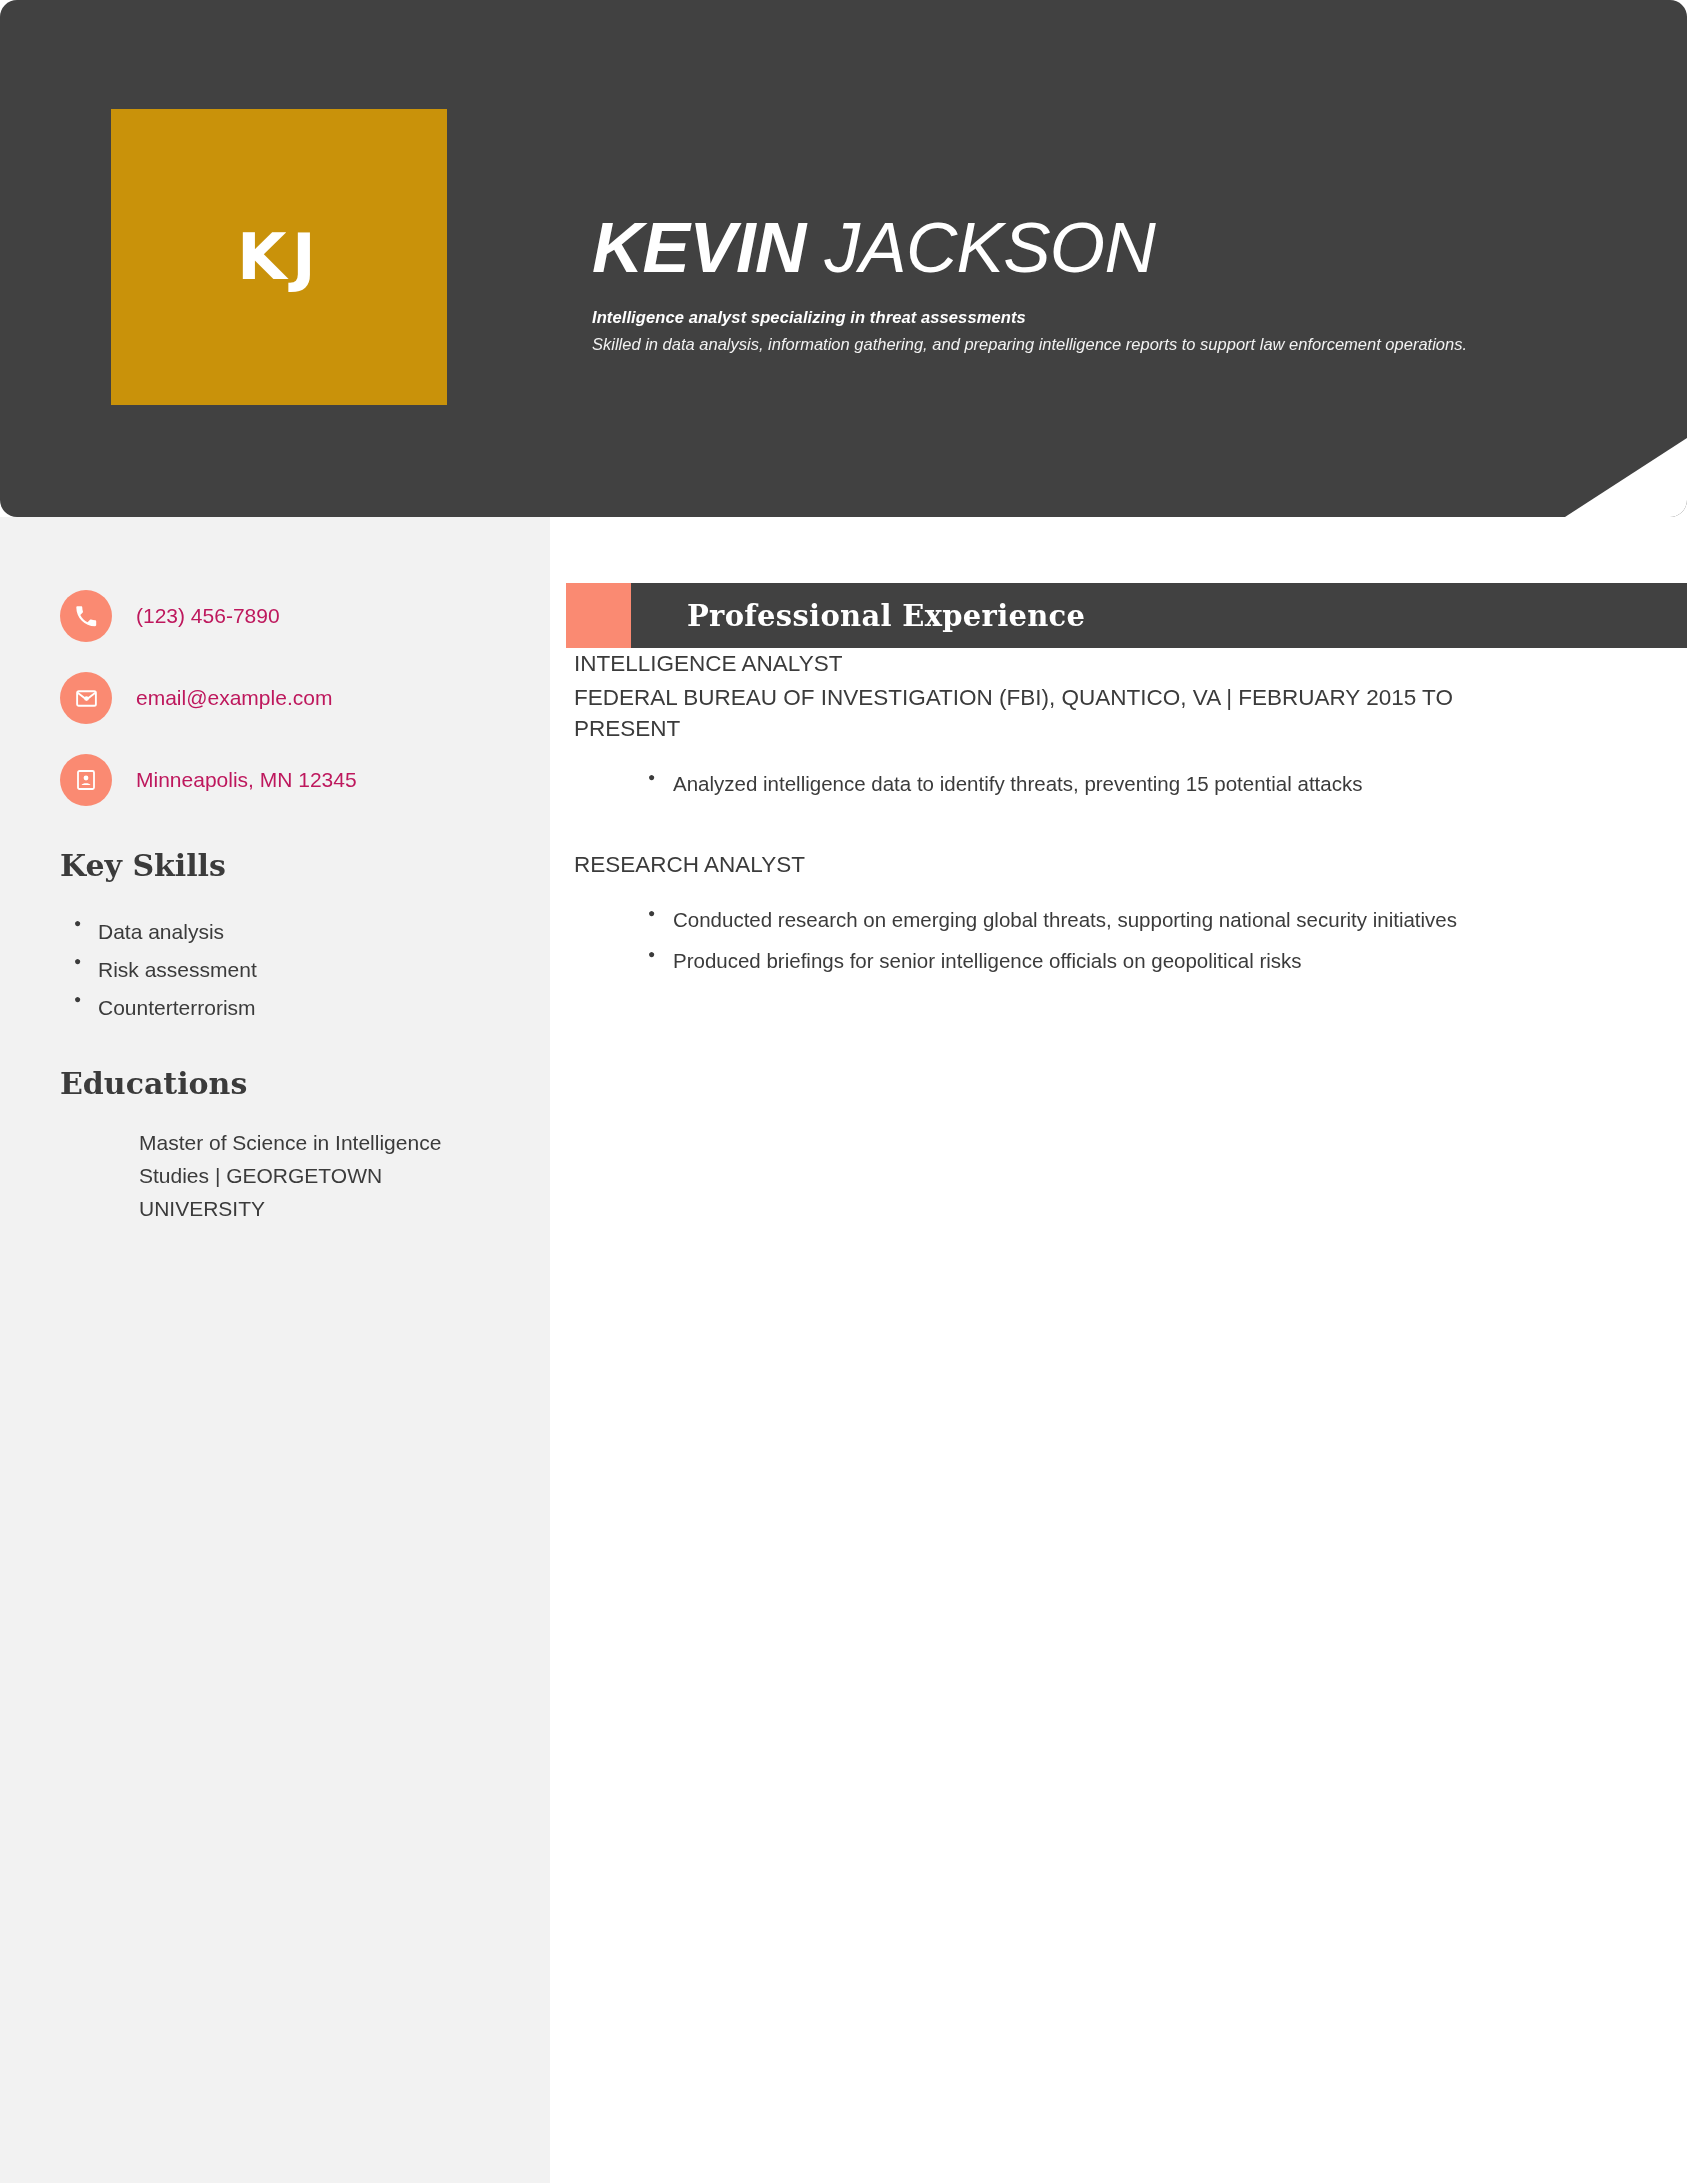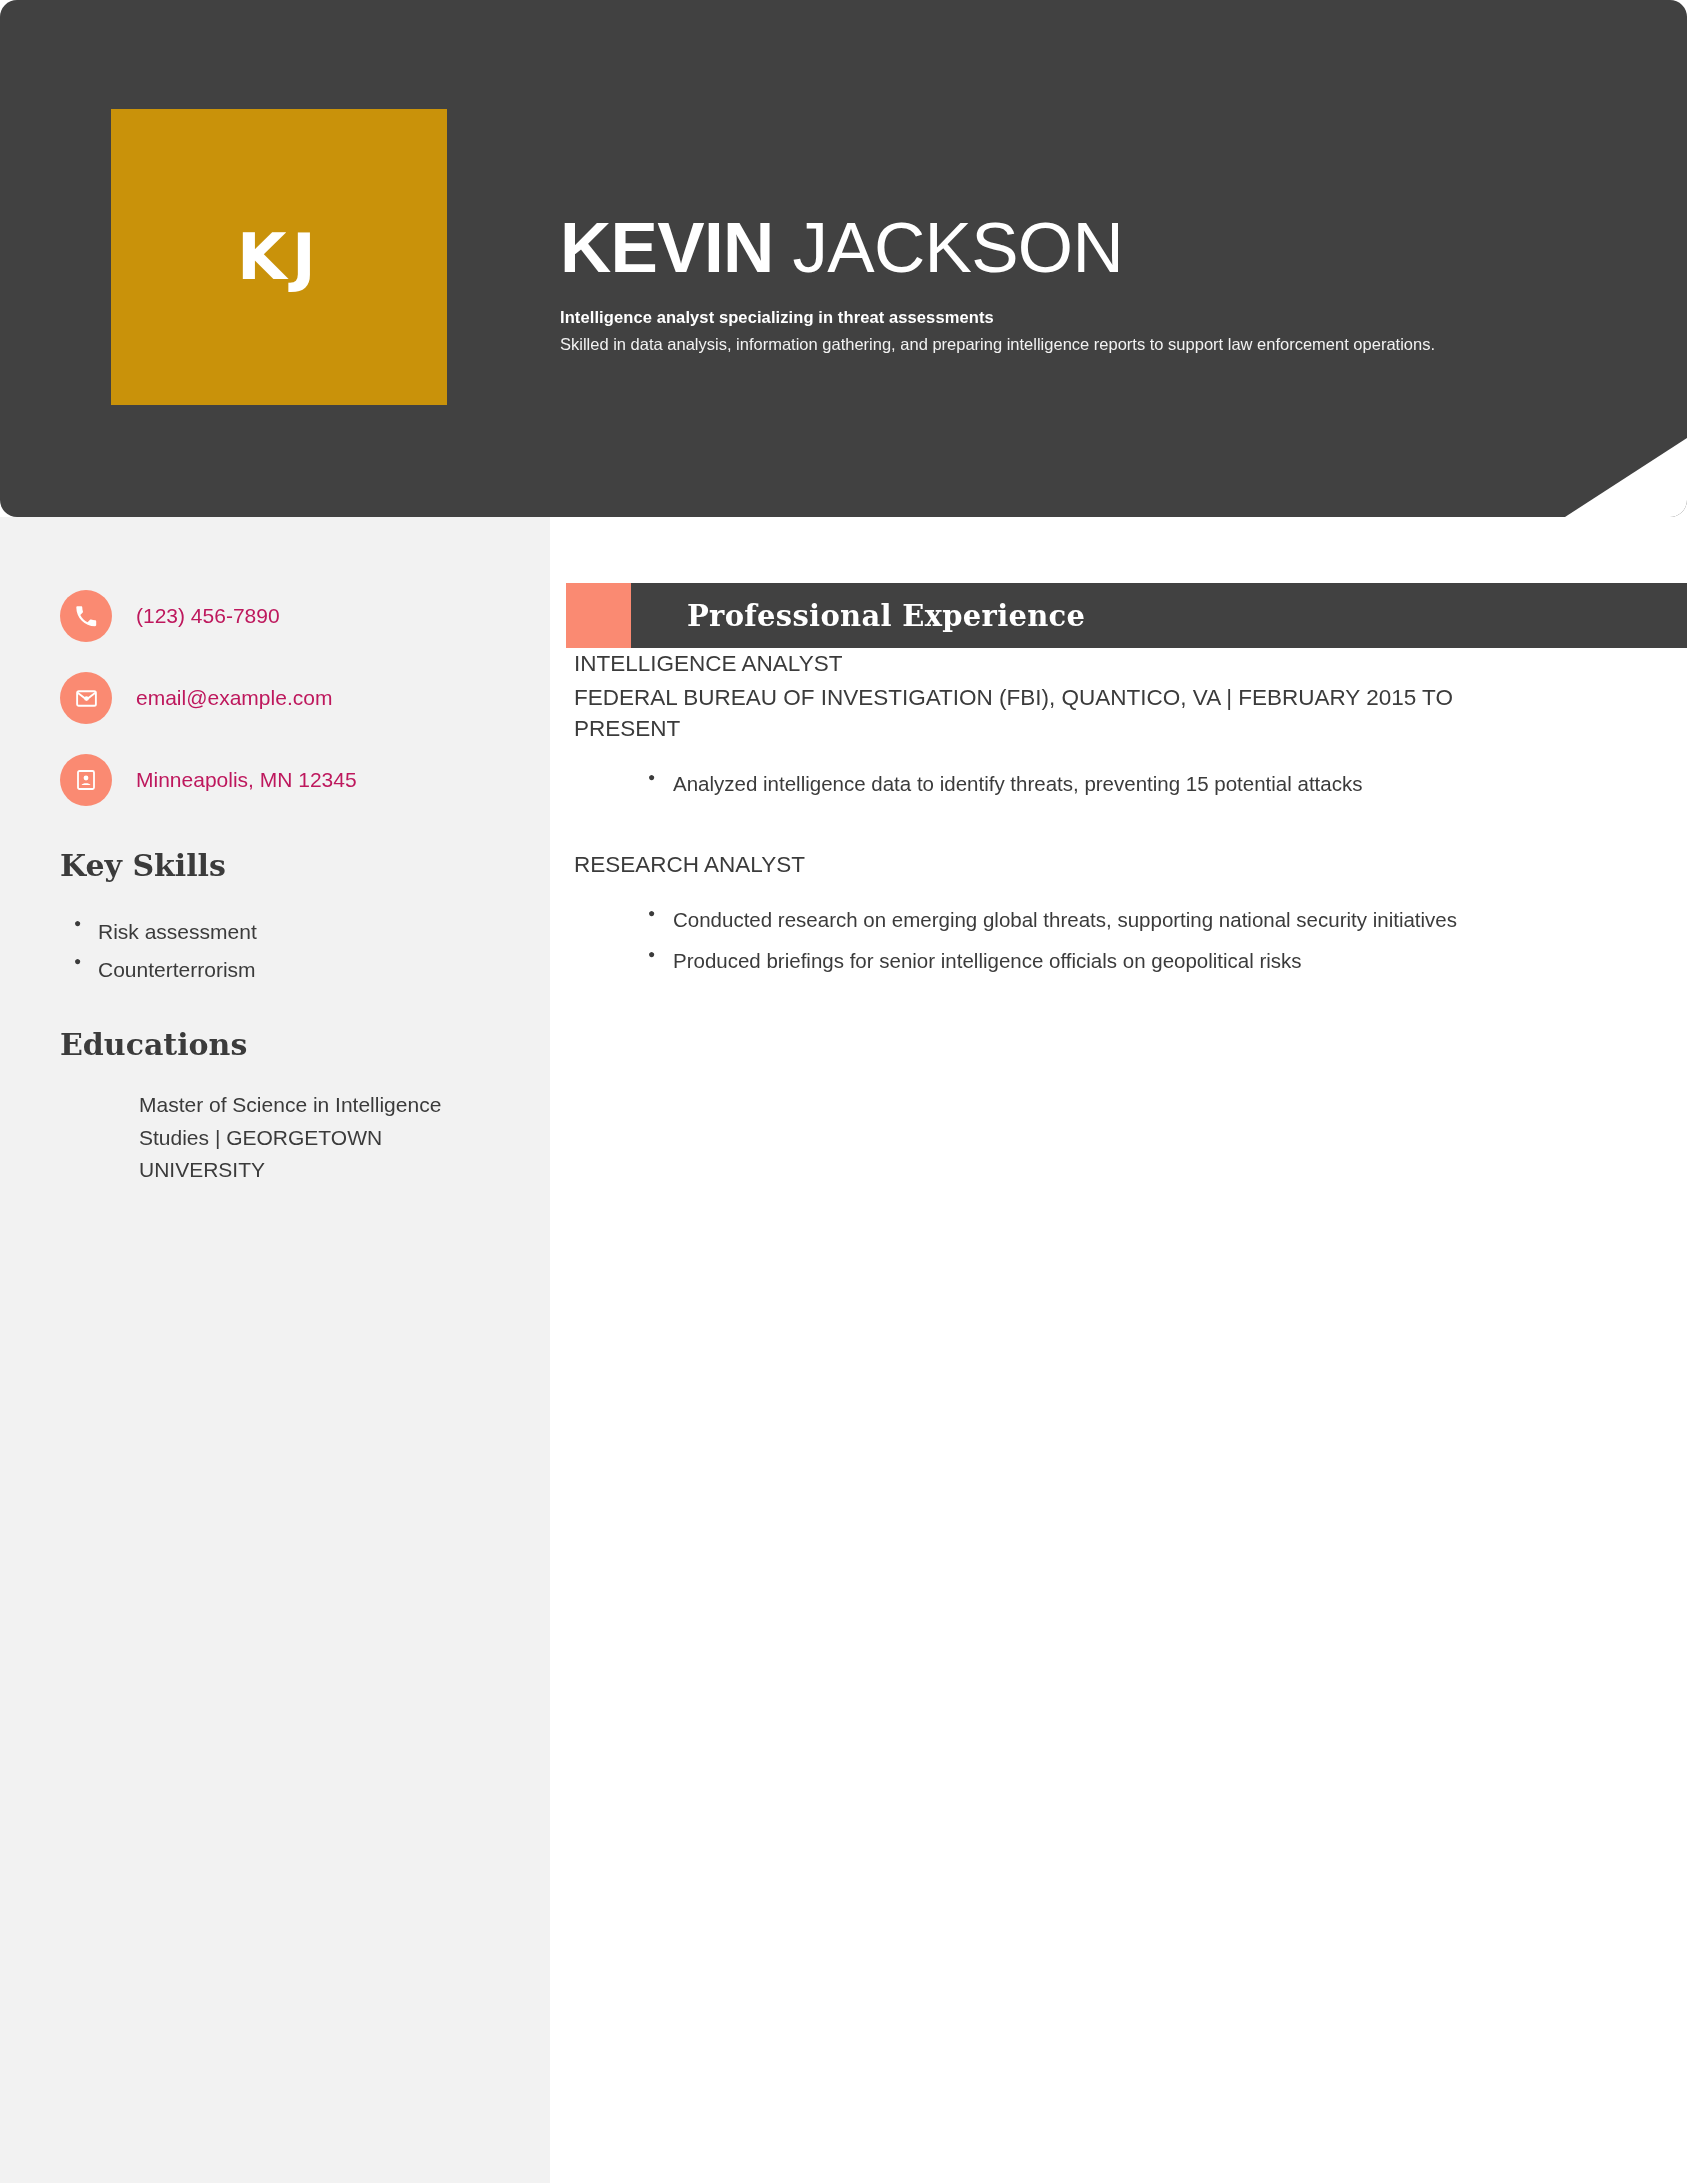--- a/index.html
+++ b/index.html
@@ -44,23 +44,24 @@
     color: #ffffff;
     font-family: "DejaVu Sans", sans-serif;
     font-weight: bold;
     font-size: 64px;
     letter-spacing: 5.3px;
     text-align: center;
     line-height: 296px;
   }
   .name-block {
     position: absolute;
-    left: 560px;
+    left: 592px;
     top: 212px;
     width: 992px;
+    font-style: italic;
   }
   .name {
     font-family: "Liberation Sans", sans-serif;
     font-size: 71px;
     line-height: 1.02;
     color: #ffffff;
     letter-spacing: -0.7px;
     margin: 0 0 24px 0;
     white-space: nowrap;
   }
@@ -291,20 +292,21 @@
             <path d="M7.5 17c1-2.2 8-2.2 9 0" fill="#ffffff" stroke="none"></path>
           </svg>
         </span>
         <span class="contact-text">Minneapolis, MN 12345</span>
       </div>
 
     </div>
 
     <h2 class="side-heading skills-heading">Key Skills</h2>
     <ul class="skills-list">
+      <li>Data analysis</li>
       <li>Risk assessment</li>
       <li>Counterterrorism</li>
     </ul>
 
     <h2 class="side-heading edu-heading">Educations</h2>
     <div class="edu-text">Master of Science in Intelligence Studies | GEORGETOWN UNIVERSITY</div>
 
     <div class="sidebar-accent"></div>
   </aside>
 

